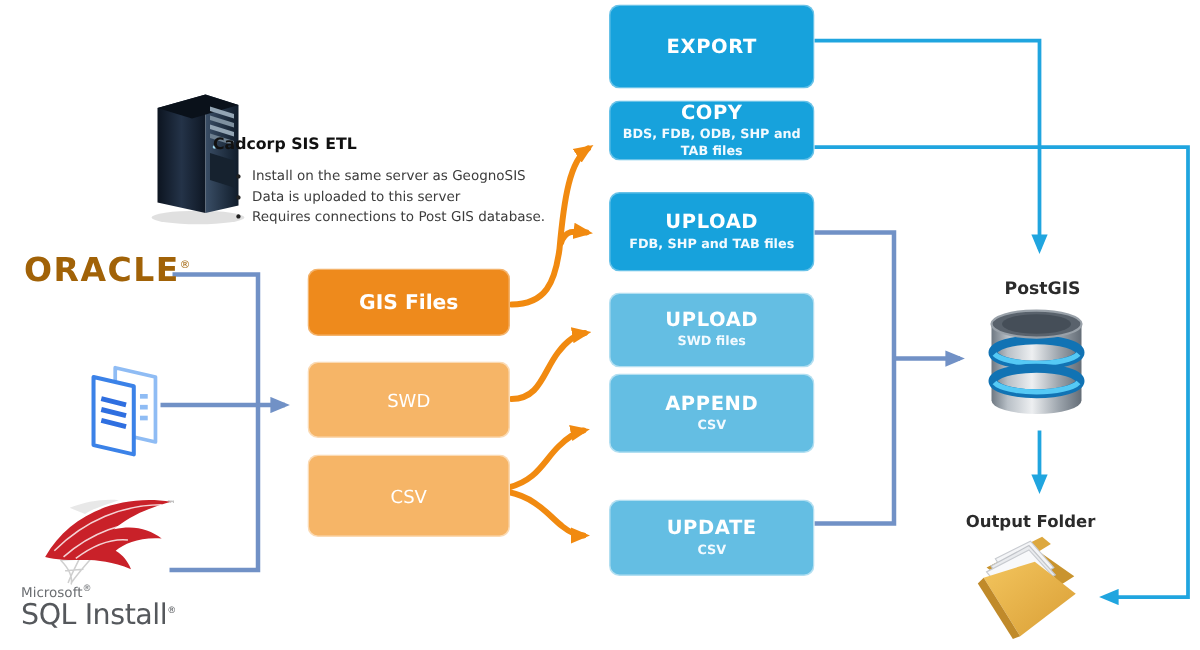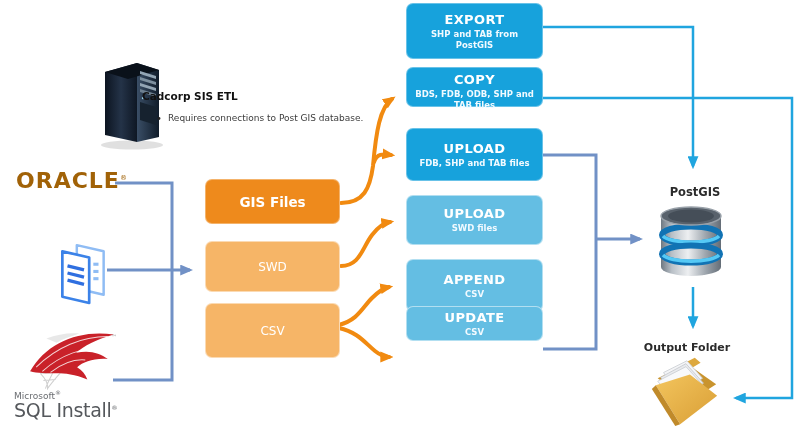--- a/index.html
+++ b/index.html
@@ -90,20 +90,22 @@
       <polygon points="41,19 57,24 57,27 41,22" fill="#7E909F"></polygon>
       <polygon points="41,25 57,30 57,33 41,28" fill="#93A5B4"></polygon>
       <polygon points="41,31 57,36 57,39 41,34" fill="#6E8090"></polygon>
       <polygon points="41,44 57,49 57,67 41,62" fill="#16222F"></polygon>
       <circle cx="44" cy="40" r="1.2" fill="#9FD8EF"></circle>
     </svg>
   </div>
   <div id="etl-block">
     <div id="etl-title">Cadcorp SIS ETL</div>
     <ul id="etl-bullets">
+      <li>Install on the same server as GeognoSIS</li>
+      <li>Data is uploaded to this server</li>
       <li>Requires connections to Post GIS database.</li>
     </ul>
   </div>
 
   <div id="oracle-logo"><span>ORACLE</span><sup>®</sup></div>
 
   <div class="icon-wrap" style="left:56px;top:241px;">
     <svg width="54" height="64" viewBox="0 0 52 62">
       <polygon points="20,4 46,10 46,52 20,46" fill="#fff" stroke="#8FBCF4" stroke-width="2.4" stroke-linejoin="round"></polygon>
       <rect x="36" y="21" width="5" height="3" fill="#8FBCF4"></rect>
@@ -133,39 +135,38 @@
   </div>
   <div class="node file-box orange-light" style="top:241px;height:51px;">
     <span class="file-label">SWD</span>
   </div>
   <div class="node file-box orange-light" style="top:303px;height:55px;">
     <span class="file-label">CSV</span>
   </div>
 
   <div class="node op-box blue-dark" style="top:3px;height:56px;">
     <span class="box-main">EXPORT</span>
-    <span class="box-sub">SHP and TAB from PostGIS</span>
-  </div>
-  <div class="node op-box blue-dark" style="top:67px;height:40px;justify-content:space-between;">
+  </div>
+  <div class="node op-box blue-dark" style="top:67px;height:40px;">
     <span class="box-main">COPY</span>
     <span class="box-sub">BDS, FDB, ODB, SHP and TAB files</span>
   </div>
   <div class="node op-box blue-dark" style="top:128px;height:53px;">
     <span class="box-main">UPLOAD</span>
     <span class="box-sub">FDB, SHP and TAB files</span>
   </div>
   <div class="node op-box blue-light" style="top:195px;height:50px;">
     <span class="box-main">UPLOAD</span>
     <span class="box-sub">SWD files</span>
   </div>
-  <div class="node op-box blue-light" style="top:259px;height:53px;">
+  <div class="node op-box blue-light" style="top:249px;height:53px;">
     <span class="box-main">APPEND</span>
     <span class="box-sub">CSV</span>
   </div>
-  <div class="node op-box blue-light" style="top:306px;height:35px;">
+  <div class="node op-box blue-light" style="top:333px;height:51px;">
     <span class="box-main">UPDATE</span>
     <span class="box-sub">CSV</span>
   </div>
 
   <div class="caption" style="left:655px;top:185px;width:80px;font-size:11.5px;">PostGIS</div>
   <div class="icon-wrap" style="left:656px;top:202px;">
     <svg width="70" height="80" viewBox="0 0 70 80">
       <defs>
         <linearGradient id="metal" x1="0" y1="0" x2="1" y2="0">
           <stop offset="0" stop-color="#6E7882"></stop>

